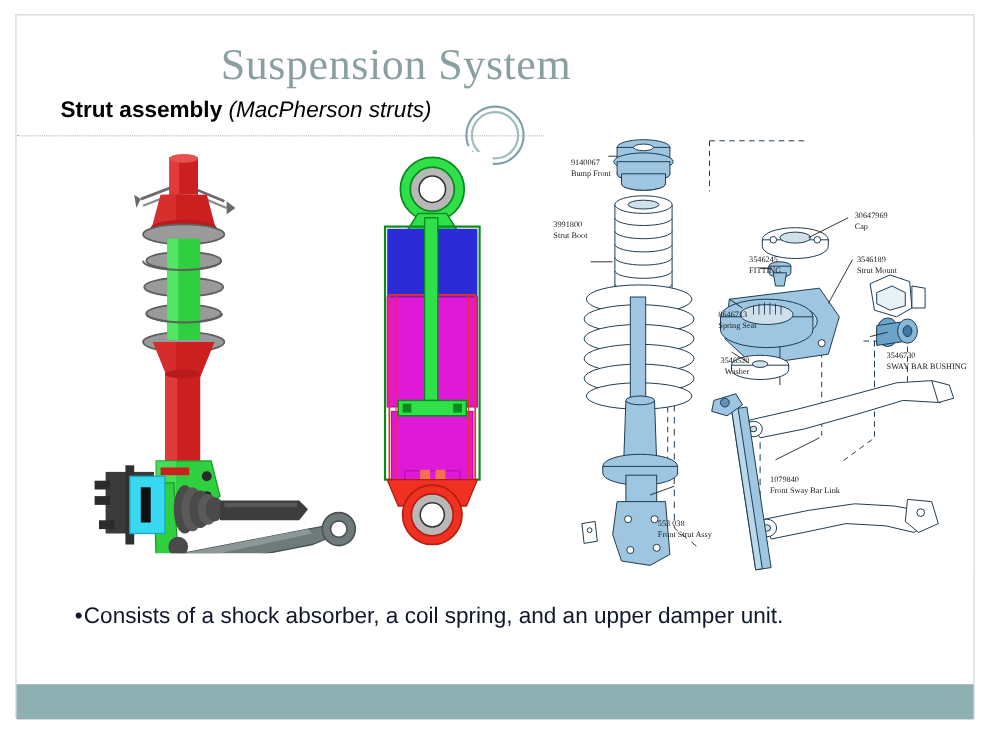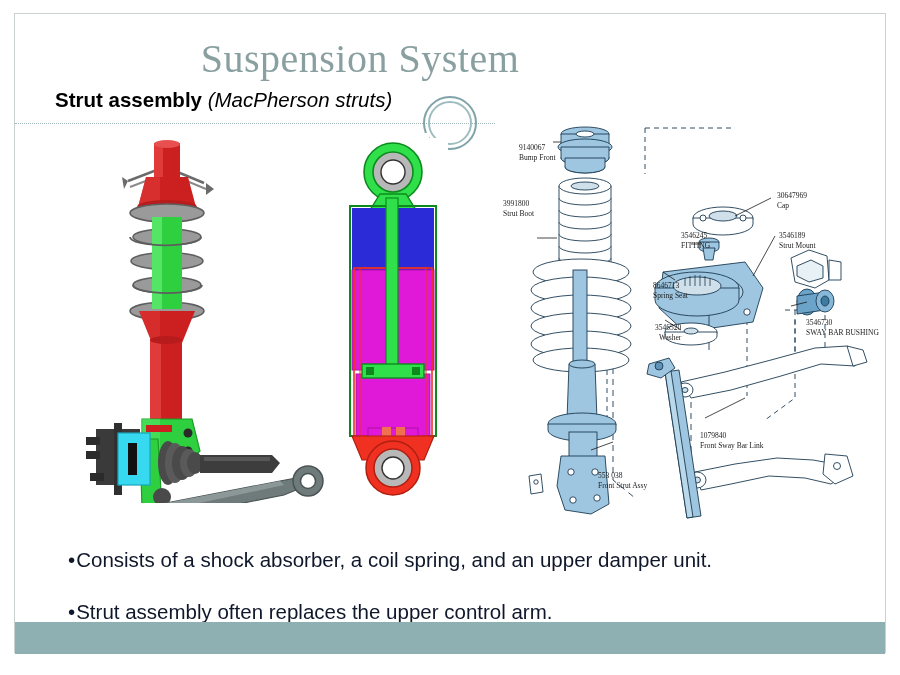--- a/index.html
+++ b/index.html
@@ -493,19 +493,16 @@
 
   <div class="lbl" style="left:598px; top:456px;">
     <span class="lbl-num">553 038</span>
     <span class="lbl-name">Front Strut Assy</span>
   </div>
 
   <div class="bullets">
     <div class="b-row">
       <span class="b-dot">•</span><span>Consists of a shock absorber, a coil spring, and an upper damper unit.</span>
     </div>
-    <div class="b-row">
-      <span class="b-dot">•</span><span>Strut assembly often replaces the upper control arm.</span>
-    </div>
   </div>
 
   <div class="bottom-bar"></div>
 </div>
 
 </body></html>

